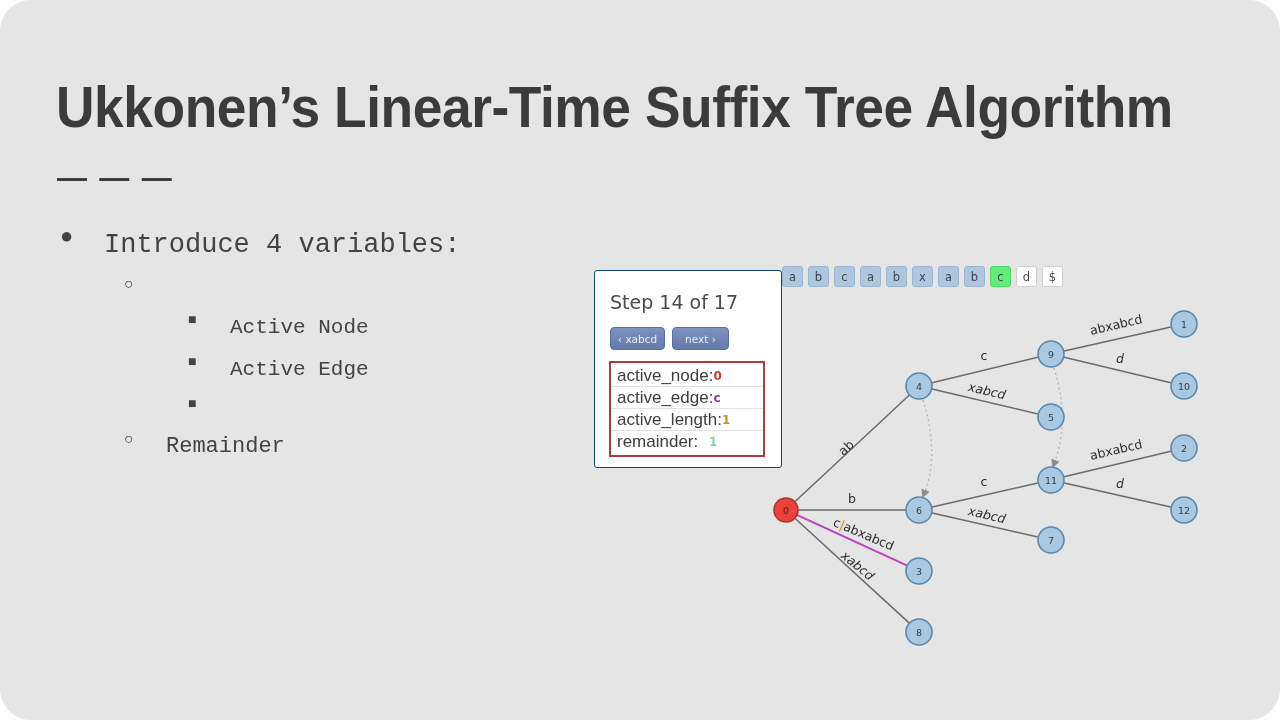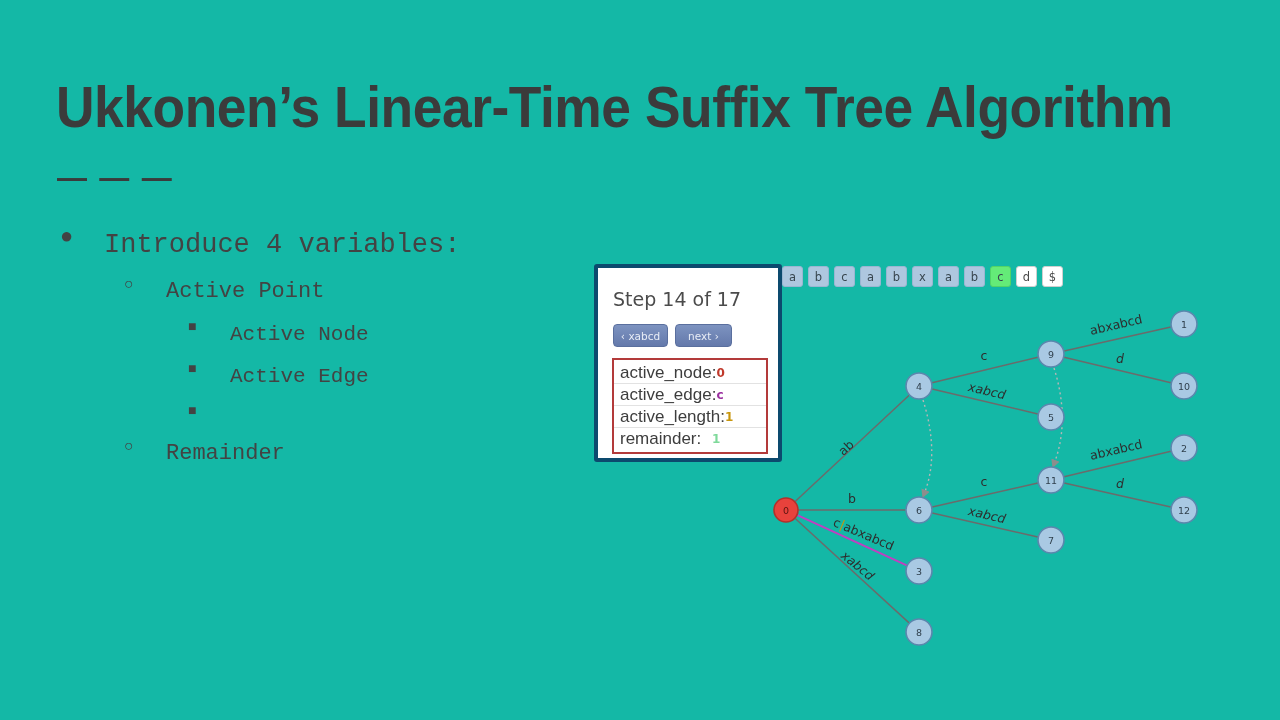--- a/index.html
+++ b/index.html
@@ -4,23 +4,24 @@
 <style>
   html, body {
     margin: 0;
     padding: 0;
     background: #ffffff;
   }
   #slide {
     position: relative;
     width: 1280px;
     height: 720px;
-    background: #14b8a6;
+    background: #e5e5e5;
     overflow: hidden;
     font-family: "Liberation Sans", sans-serif;
+    border-radius: 31px;
   }
 
   
   #slide-title {
     position: absolute;
     left: 56px;
     top: 72px;
     font-family: "Liberation Sans Narrow", "Liberation Sans", sans-serif;
     font-size: 58px;
     line-height: 70px;
@@ -75,25 +76,25 @@
     left: 590px;
     top: 258px;
     width: 660px;
     height: 410px;
   }
 
   
   #step-card {
     position: absolute;
     left: 4px;
-    top: 6px;
+    top: 12px;
     width: 188px;
     height: 198px;
     background: #ffffff;
-    border: 4px solid #0c4a6e;
+    border: 1px solid #0c4a6e;
     border-radius: 3px;
     box-sizing: border-box;
   }
   #step-heading {
     position: absolute;
     left: 15px;
     top: 20px;
     font-size: 19px;
     color: #4b4b4b;
     font-family: "DejaVu Sans", "Liberation Sans", sans-serif;
@@ -216,21 +217,20 @@
   <div id="slide-title">Ukkonen’s Linear-Time Suffix Tree Algorithm</div>
   <div id="title-rule">— — —</div>
 
   <div id="bullets">
       <div class="bullet-row lvl1">
         <span class="marker">●</span>
         <span class="btext">Introduce 4 variables:</span>
       </div>
       <div class="bullet-row lvl2">
         <span class="marker">○</span>
-        <span class="btext">Active Point</span>
       </div>
       <div class="bullet-row lvl3">
         <span class="marker">■</span>
         <span class="btext">Active Node</span>
       </div>
       <div class="bullet-row lvl3">
         <span class="marker">■</span>
         <span class="btext">Active Edge</span>
       </div>
       <div class="bullet-row lvl3">

